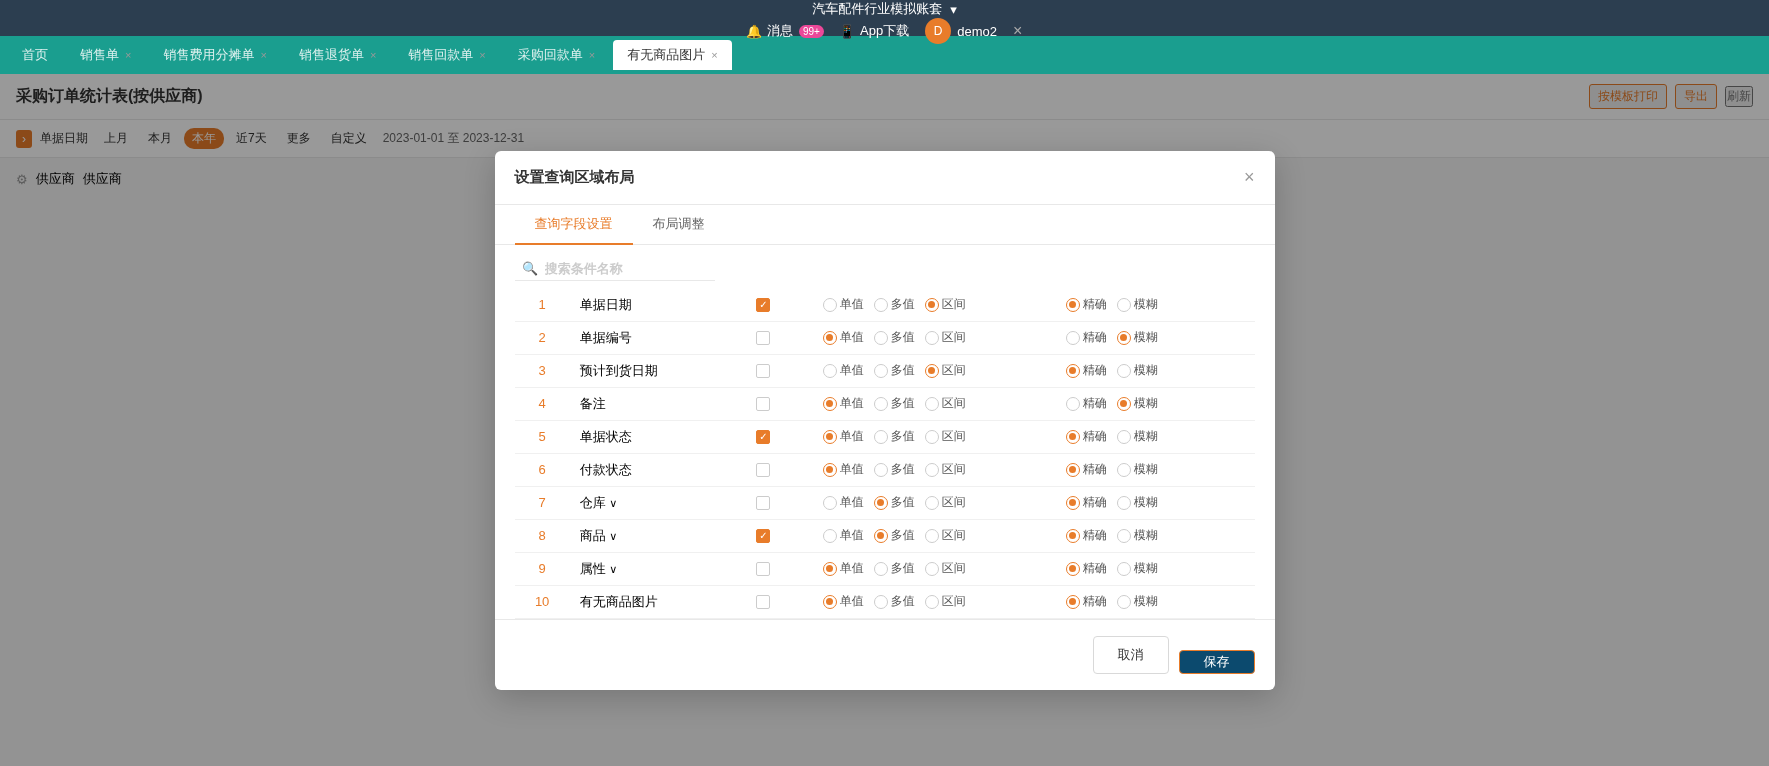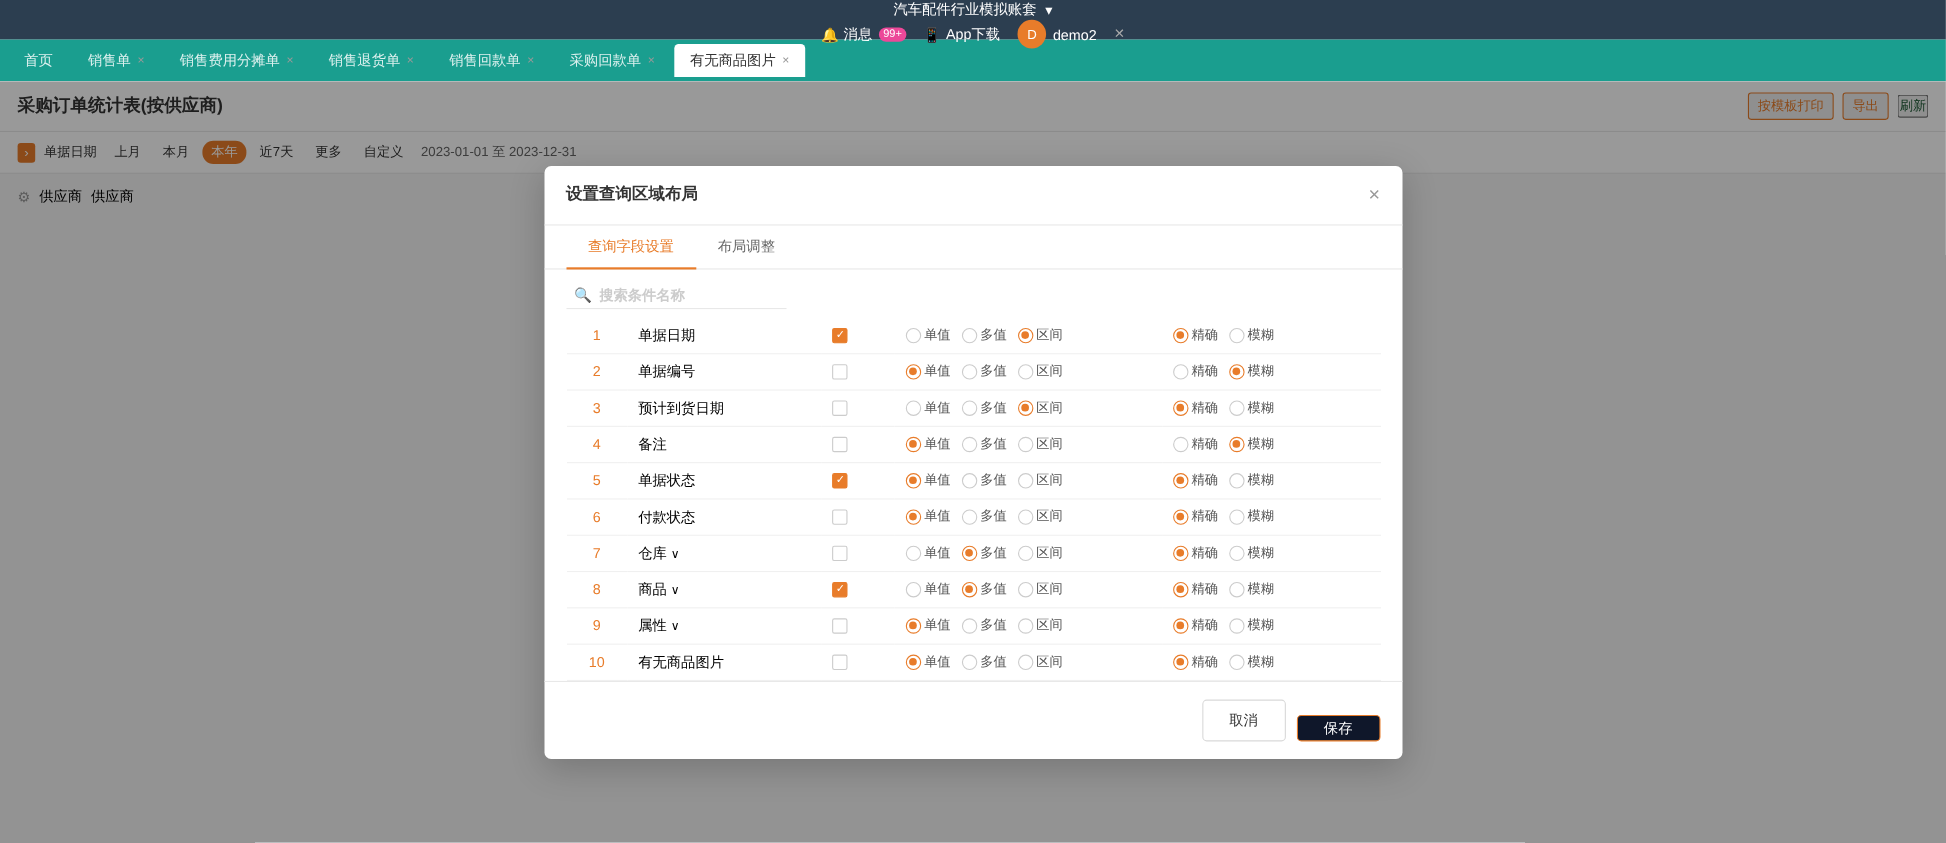--- a/index.html
+++ b/index.html
@@ -69,21 +69,21 @@
       padding: 10px 16px;
       display: flex;
       align-items: center;
       justify-content: space-between;
       border-bottom: 1px solid #e8e8e8;
     }
     .page-title { font-size: 16px; font-weight: 600; color: #333; }
     .page-actions { display: flex; align-items: center; gap: 8px; }
     .btn-print { font-size: 12px; color: #e87c2a; cursor: pointer; display: flex; align-items: center; gap: 4px; border: 1px solid #e87c2a; padding: 3px 8px; border-radius: 3px; }
     .btn-export { font-size: 12px; color: #e87c2a; cursor: pointer; display: flex; align-items: center; gap: 4px; border: 1px solid #e87c2a; padding: 3px 8px; border-radius: 3px; }
-    .btn-refresh { font-size: 12px; color: #14532d; cursor: pointer; display: flex; align-items: center; gap: 4px; }
+    .btn-refresh { font-size: 12px; color: #737373; cursor: pointer; display: flex; align-items: center; gap: 4px; }
 
     
     .filter-bar {
       background: #fff;
       padding: 8px 16px;
       display: flex;
       align-items: center;
       gap: 8px;
       border-bottom: 1px solid #e8e8e8;
     }
@@ -122,20 +122,21 @@
       background: #fff;
       border-radius: 6px;
       width: 780px;
       max-height: 660px;
       display: flex;
       flex-direction: column;
       box-shadow: 0 8px 32px rgba(0,0,0,0.2);
     }
     .dialog-header {
       display: flex;
+      align-items: center;
       justify-content: space-between;
       padding: 16px 20px;
       border-bottom: 1px solid #e8e8e8;
     }
     .dialog-title { font-size: 15px; font-weight: 600; color: #333; }
     .dialog-close { cursor: pointer; color: #999; font-size: 18px; }
 
     
     .dialog-tabs {
       display: flex;
@@ -256,21 +257,21 @@
       border-radius: 4px;
       background: #fff;
       cursor: pointer;
       font-size: 13px;
       color: #333;
     }
     .btn-save {
       padding: 2px 24px;
       border: 1px solid #e87c2a;
       border-radius: 4px;
-      background: #0f172a;
+      background: #0c4a6e;
       cursor: pointer;
       font-size: 13px;
       color: #fff;
       margin-top: 14px;
     }
 
     .order-num { color: #e87c2a; text-align: center; display: block; }
   </style>
 </head>
 <body>

